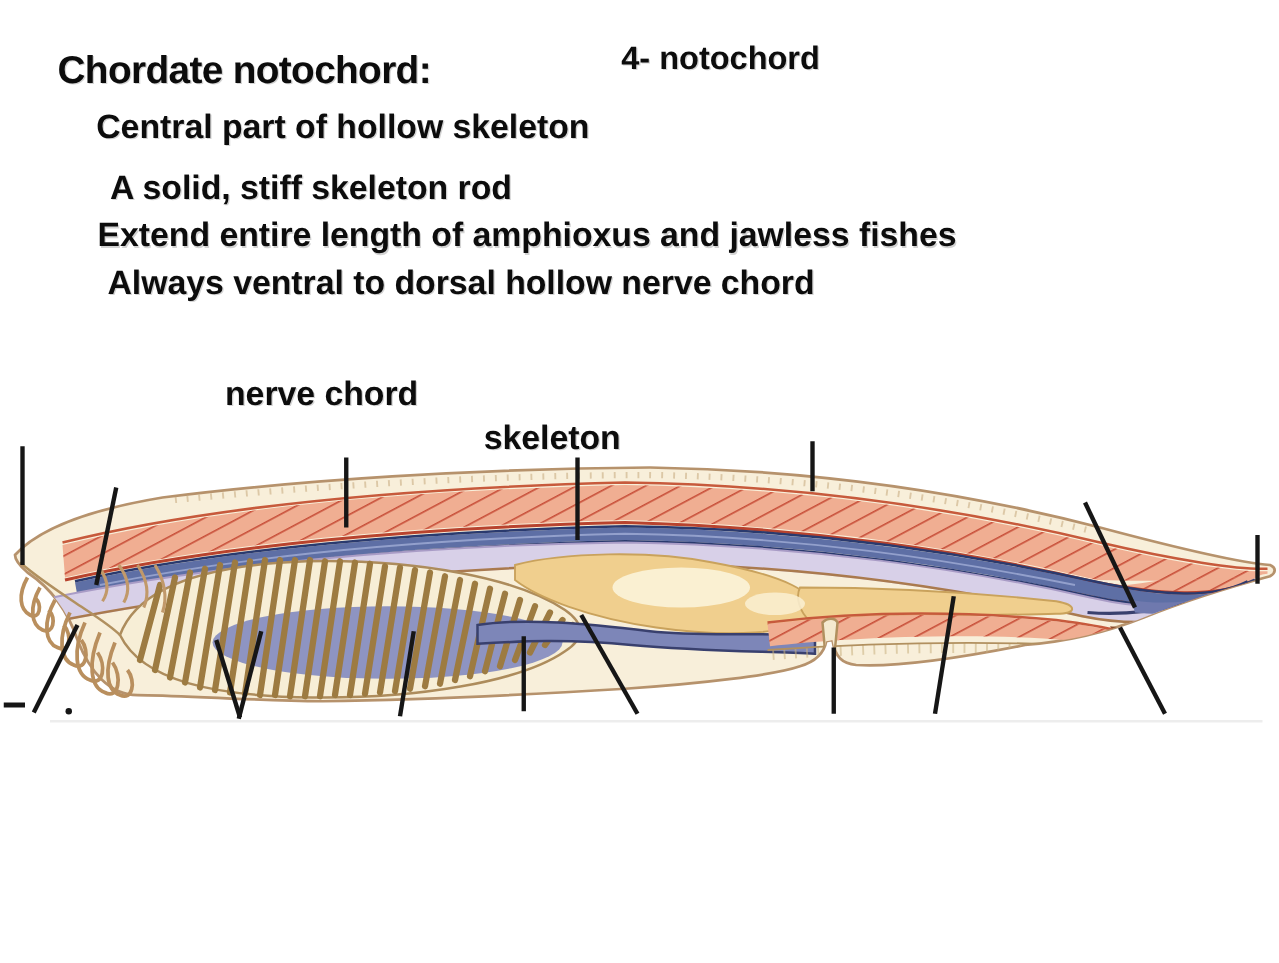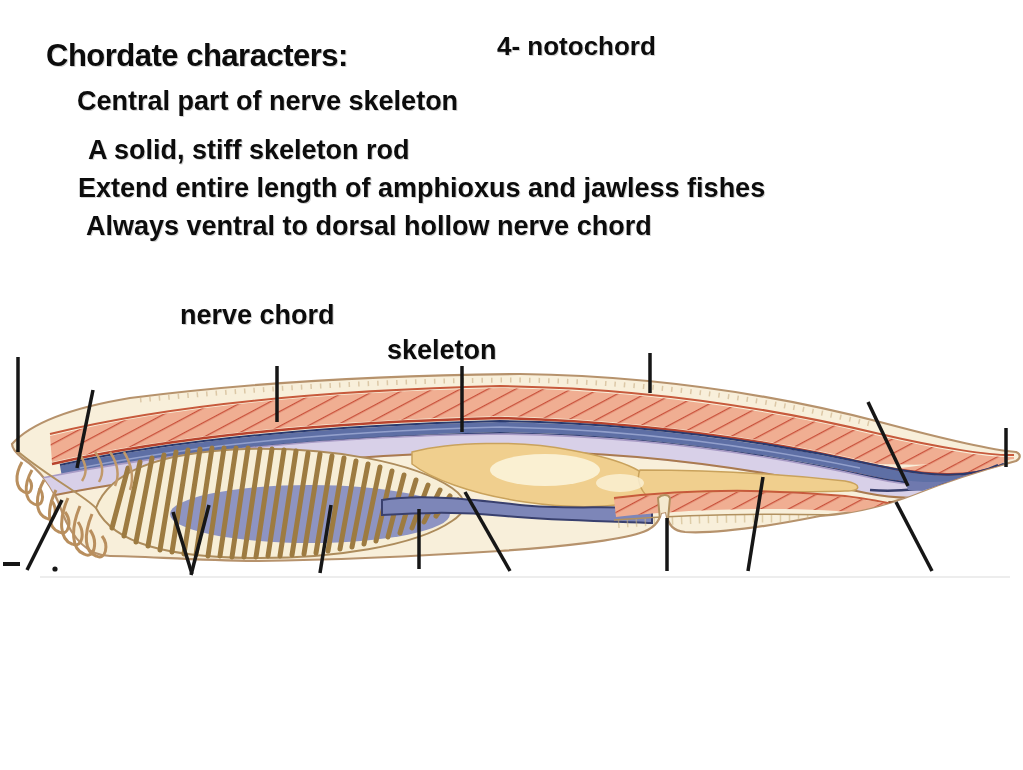--- a/index.html
+++ b/index.html
@@ -13,23 +13,23 @@
   #b2{left:88px;top:135px;font-size:27px;}
   #b3{left:78px;top:173px;font-size:27px;}
   #b4{left:86px;top:211px;font-size:27px;}
   #lblNerve{left:180px;top:296px;font-size:27px;line-height:39px;}
   #lblNoto{left:387px;top:335px;font-size:27px;}
   #fig{position:absolute;left:0;top:0;width:1023px;height:770px;}
 </style>
 </head>
 <body>
 
-<div class="txt" id="title">Chordate characters:</div>
+<div class="txt" id="title">Chordate notochord:</div>
 <div class="txt" id="topic">4- notochord</div>
-<div class="txt" id="b1">Central part of nerve skeleton</div>
+<div class="txt" id="b1">Central part of hollow skeleton</div>
 <div class="txt" id="b2">A solid, stiff skeleton rod</div>
 <div class="txt" id="b3">Extend entire length of amphioxus and jawless fishes</div>
 <div class="txt" id="b4">Always ventral to dorsal hollow nerve chord</div>
 
 <div class="txt" id="lblNerve">
   <div>nerve chord</div>
 </div>
 <div class="txt" id="lblNoto">skeleton</div>
 
 <svg id="fig" viewBox="0 0 1023 770" width="1023" height="770" xmlns="http://www.w3.org/2000/svg">

